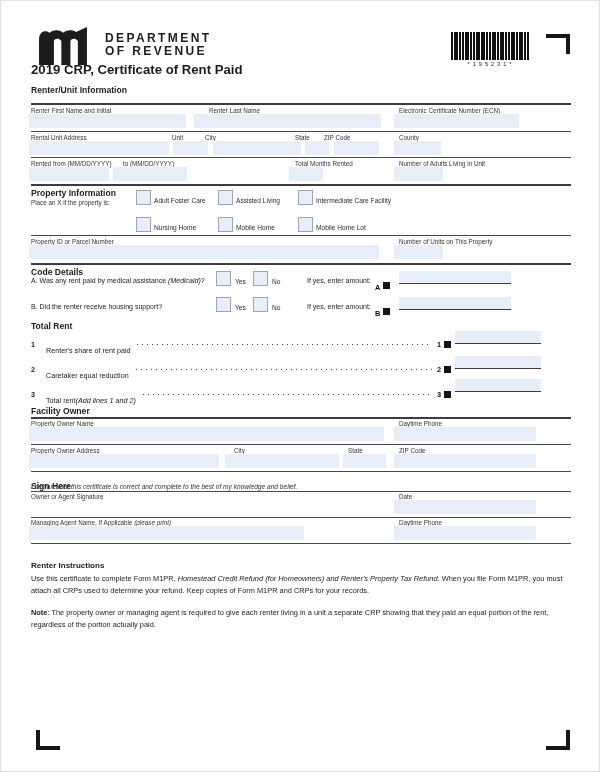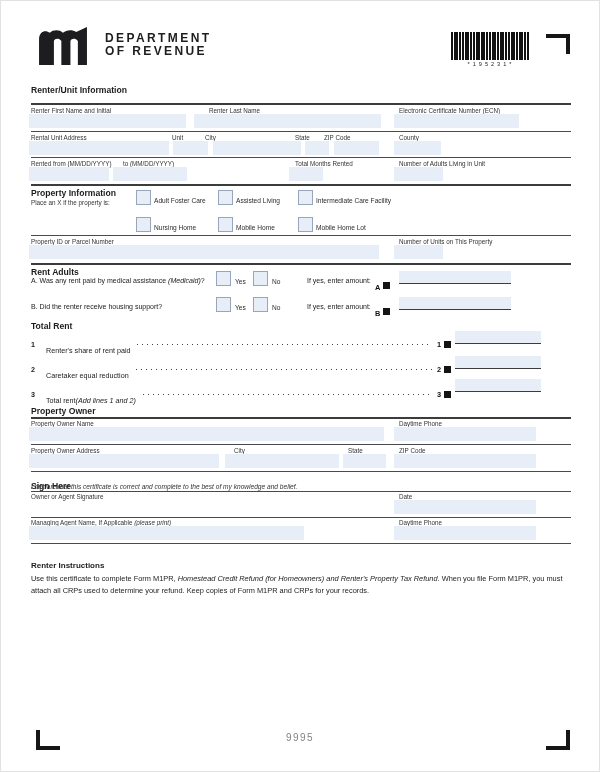--- a/index.html
+++ b/index.html
@@ -35,20 +35,21 @@
 </head>
 <body>
 
 <div id="sheet">
 
   <svg class="abs" style="left:30px;top:26px;" width="64" height="38" viewBox="0 0 62 46">
     <path d="M2 46 L2 15 C2 5 10 3 15 7 C19 3 27 3 31 7 C35 3 43 3 47 6 L60 0 L60 46 L49 46 L49 17 C46 13 41 14 40 17 L40 46 L29 46 L29 17 C26 13 21 14 20 17 L20 46 Z" fill="#1d1d1f"></path>
   </svg>
   <div class="dept" style="left:104px;top:30px;">DEPARTMENT</div>
   <div class="dept" style="left:104px;top:43px;">OF REVENUE</div>
+  <div class="title" style="left:30px;top:61px;">2019 CRP, Certificate of Rent Paid</div>
 
   <svg class="abs" style="left:450px;top:31px;" width="80" height="28" viewBox="0 0 80 28">
     <g fill="#111">
       <rect x="0" width="2" height="28"></rect>
         <rect x="3" width="4" height="28"></rect>
         <rect x="8" width="2" height="28"></rect>
       <rect x="11" width="2" height="28"></rect>
         <rect x="14" width="4" height="28"></rect>
         <rect x="19" width="2" height="28"></rect>
       <rect x="22" width="2" height="28"></rect>
@@ -123,21 +124,21 @@
   <input type="checkbox" class="cb" style="left: 297px; top: 216px;">
   <div class="cbl" style="left:315px;top:223px;">Mobile Home Lot</div>
 
   <div class="thin" style="top:234px;"></div>
   <div class="lbl" style="left:30px;top:237px;">Property ID or Parcel Number</div>
   <div class="lbl" style="left:398px;top:237px;">Number of Units on This Property</div>
   <input class="fbox" style="left: 28px; top: 244px; width: 350px;">
   <input class="fbox" style="left: 393px; top: 244px; width: 49px;">
   <div class="thick" style="top:262px;"></div>
 
-  <div class="h2" style="left:30px;top:266px;">Rent Adults</div>
+  <div class="h2" style="left:30px;top:266px;">Code Details</div>
 
   <div class="q" style="left:30px;top:276px;">
     <span>A. Was any rent paid by medical assistance </span><span class="it">(Medicaid)</span><span>?</span>
   </div>
   <input type="checkbox" class="cb" style="left: 215px; top: 270px;">
   <div class="cbl" style="left:234px;top:277px;">Yes</div>
   <input type="checkbox" class="cb" style="left: 252px; top: 270px;">
   <div class="cbl" style="left:271px;top:277px;">No</div>
   <div class="q" style="left:306px;top:276px;">If yes, enter amount:</div>
   <div class="abs" style="left:374px;top:275px;"><span class="mark">A</span><span class="sq"></span></div>
@@ -175,21 +176,21 @@
   <div class="trline" style="top:383px;">
     <span class="num">3</span>
     <span class="lab">Total rent </span>
     <span class="lab it">(Add lines 1 and 2)</span>
     <span class="dots"></span>
     <span class="mark">3</span>
     <span class="sq"></span>
   </div>
   <input class="fbox amount" style="left: 454px; top: 378px; width: 86px;">
 
-  <div class="h2" style="left:30px;top:405px;">Property Owner</div>
+  <div class="h2" style="left:30px;top:405px;">Facility Owner</div>
   <div class="thick" style="top:416px;"></div>
   <div class="lbl" style="left:30px;top:419px;">Property Owner Name</div>
   <div class="lbl" style="left:398px;top:419px;">Daytime Phone</div>
   <input class="fbox" style="left: 28px; top: 426px; width: 355px;">
   <input class="fbox" style="left: 393px; top: 426px; width: 142px;">
   <div class="thin" style="top:443px;"></div>
   <div class="lbl" style="left:30px;top:446px;">Property Owner Address</div>
   <div class="lbl" style="left:233px;top:446px;">City</div>
   <div class="lbl" style="left:347px;top:446px;">State</div>
   <div class="lbl" style="left:398px;top:446px;">ZIP Code</div>
@@ -211,18 +212,20 @@
   </div>
   <div class="lbl" style="left:398px;top:518px;">Daytime Phone</div>
   <input class="fbox" style="left: 28px; top: 525px; width: 275px;">
   <input class="fbox" style="left: 393px; top: 525px; width: 142px;">
   <div class="thin" style="top:542px;"></div>
 
   <div class="h2" style="left:30px;top:560px;font-size:8px;">Renter Instructions</div>
   <div class="para" style="top:572px;">
     <span>Use this certificate to complete Form M1PR, </span><span class="it">Homestead Credit Refund (for Homeowners) and Renter's Property Tax Refund</span><span>. When you file Form M1PR, you must attach all CRPs used to determine your refund. Keep copies of Form M1PR and CRPs for your records.</span>
   </div>
+  <div class="para" style="top:606px;">
+    <span style="font-weight:bold;">Note</span><span>: The property owner or managing agent is required to give each renter living in a unit a separate CRP showing that they paid an equal portion of the rent, regardless of the portion actually paid.</span>
+  </div>
 
   <div class="corner bl" style="left:35px;top:729px;"></div>
   <div class="corner br" style="left:545px;top:729px;"></div>
-  <div class="footer-code" style="top:731px;">9995</div>
 
 </div>
 
 </body></html>

